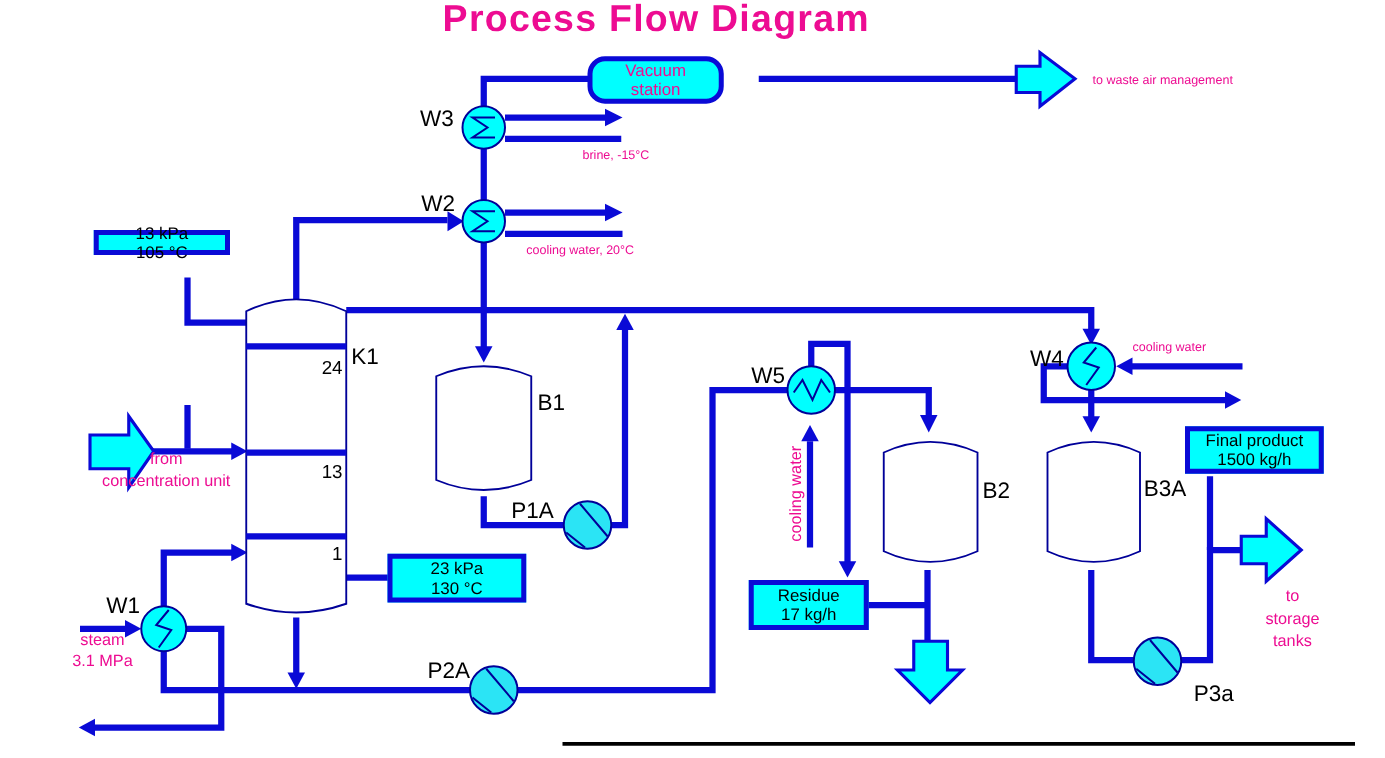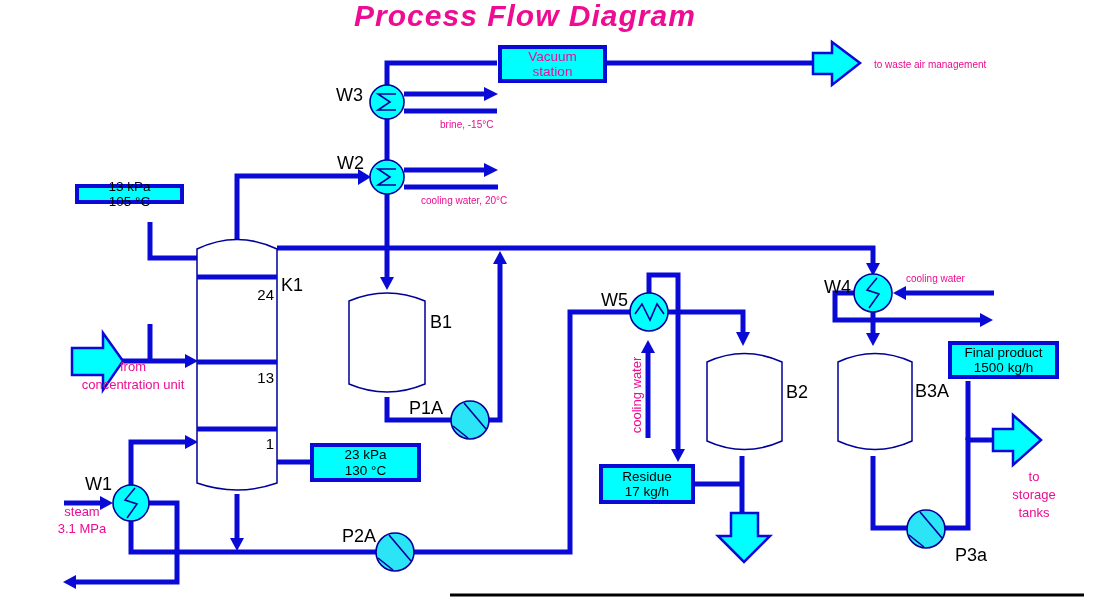--- a/index.html
+++ b/index.html
@@ -8,21 +8,21 @@
     font-family:"Liberation Sans","DejaVu Sans",sans-serif;
   }
   #pfd-svg{position:absolute;left:0;top:0;}
   .lbl{position:absolute;font-size:13px;color:#000000;white-space:nowrap;line-height:15px;}
   .mag{color:#ed0c92;}
   .eq{font-size:18px;}
   .tray{width:28px;text-align:right;font-size:15px;margin-top:29px;}
   .ctr{text-align:center;white-space:normal;}
   #title{
     left:290px;top:8px;width:470px;text-align:center;
-    font-size:30px;font-weight:bold;font-style:italic;letter-spacing:1px;color:#ed0c92;
+    font-size:30px;font-weight:bold;letter-spacing:1px;color:#ed0c92;
   }
   .cbox{
     position:absolute;background:#00ffff;border:4px solid #0a0ad6;box-sizing:border-box;
     display:flex;flex-direction:column;justify-content:center;align-items:center;
     font-size:13.5px;line-height:15.5px;text-align:center;color:#000;
   }
   .cbox.magtxt{color:#ed0c92;}
   .vtext{
     position:absolute;left:585px;top:387px;width:104px;height:16px;
     transform:rotate(-90deg);text-align:center;
@@ -158,21 +158,21 @@
     <g>
       <circle cx="926" cy="529" r="19" fill="#2be4f5" stroke="#000099" stroke-width="1.6"></circle>
       <path d="M920,512 L942,538 M909,535 L924,547" fill="none" stroke="#000099" stroke-width="1.6"></path>
     </g>
 
     <line x1="450" y1="595" x2="1084" y2="595" stroke="#000000" stroke-width="3"></line>
   </svg>
 
   <div id="title" class="lbl">Process Flow Diagram</div>
 
-  <div class="cbox magtxt" style="left:498px;top:45px;width:109px;height:38px;">
+  <div class="cbox magtxt" style="left:470px;top:45px;width:109px;height:38px;border-radius:14px;">
     <span>Vacuum</span>
     <span>station</span>
   </div>
   <div class="cbox" style="left:75px;top:184px;width:109px;height:20px;">
     <span>13 kPa</span>
     <span>105 °C</span>
   </div>
   <div class="cbox" style="left:310px;top:443px;width:111px;height:39px;">
     <span>23 kPa</span>
     <span>130 °C</span>
@@ -197,21 +197,21 @@
   <div class="lbl eq" style="left:915px;top:384px;">B3A</div>
   <div class="lbl eq" style="left:409px;top:401px;">P1A</div>
   <div class="lbl eq" style="left:342px;top:529px;">P2A</div>
   <div class="lbl eq" style="left:955px;top:548px;">P3a</div>
 
   <div class="lbl tray" style="left:246px;top:258px;">24</div>
   <div class="lbl tray" style="left:246px;top:341px;">13</div>
   <div class="lbl tray" style="left:246px;top:407px;">1</div>
 
   <div class="lbl mag stream" style="left:874px;top:57px;">to waste air management</div>
-  <div class="lbl mag stream" style="left:440px;top:117px;">brine, -15°C</div>
+  <div class="lbl mag stream" style="left:466px;top:117px;">brine, -15°C</div>
   <div class="lbl mag stream" style="left:421px;top:193px;">cooling water, 20°C</div>
   <div class="lbl mag ctr" style="left:70px;top:358px;width:126px;line-height:18px;">
     <div>from</div>
     <div>concentration unit</div>
   </div>
   <div class="lbl mag ctr" style="left:46px;top:503px;width:72px;line-height:17px;">
     <div>steam</div>
     <div>3.1 MPa</div>
   </div>
   <div class="lbl mag vtext">cooling water</div>

